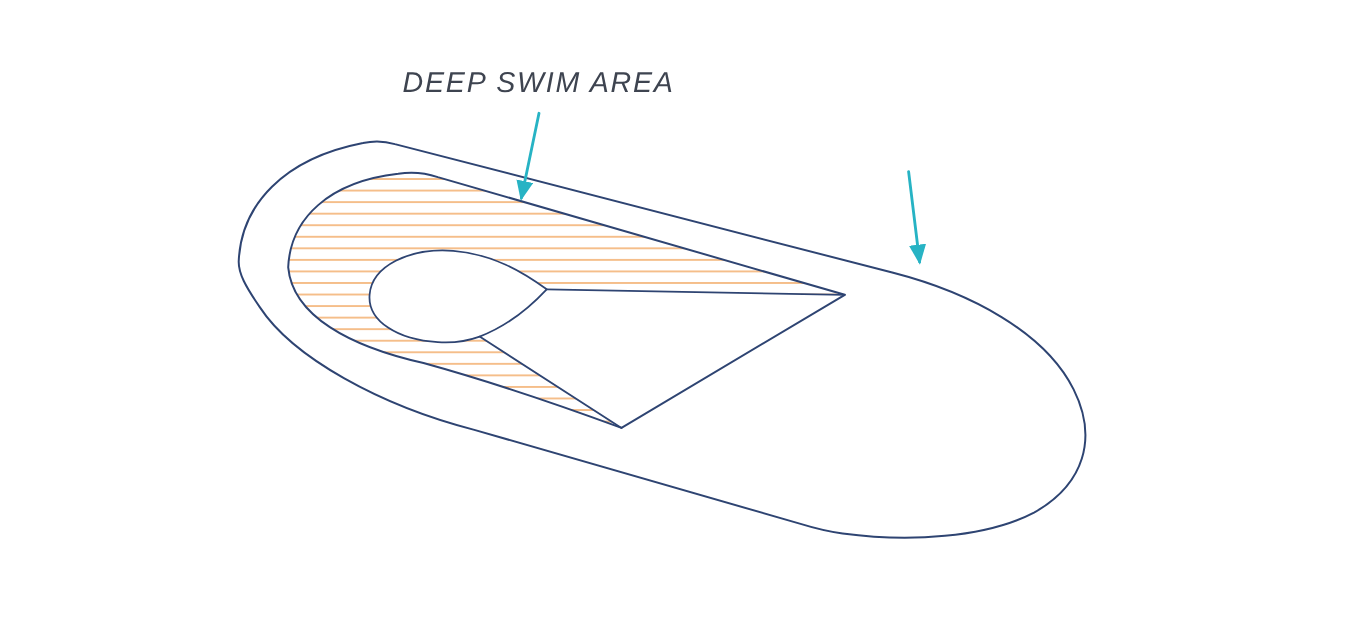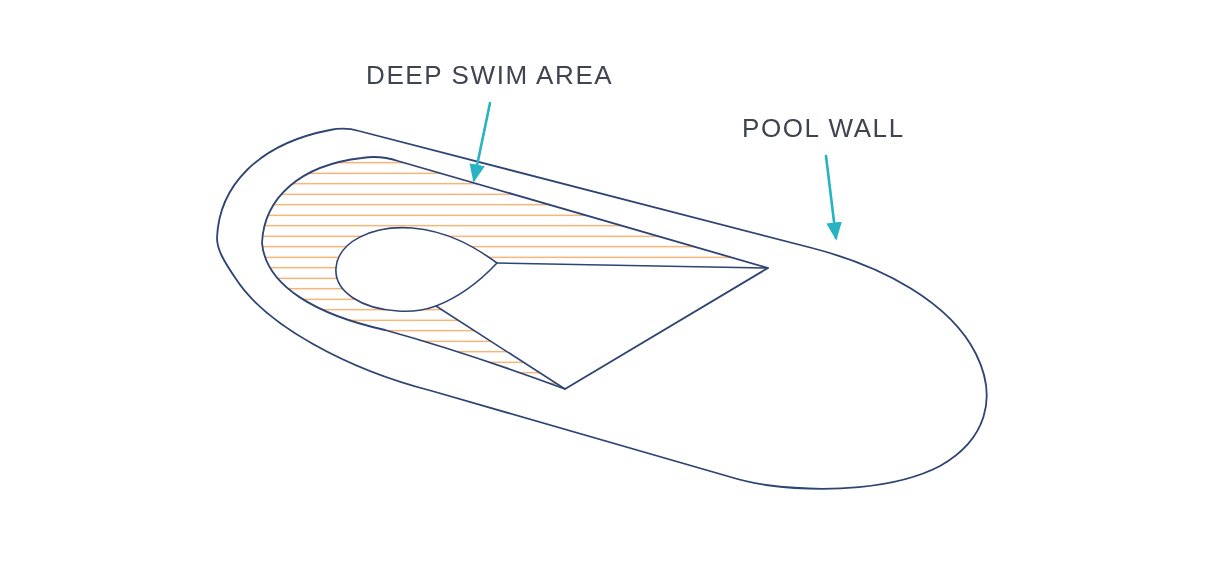--- a/index.html
+++ b/index.html
@@ -9,21 +9,21 @@
     --text:#3e4450;
     --background:#ffffff;
   }
   *{box-sizing:border-box;}
   html,body{margin:0;padding:0;}
   body{
     width:1224px;height:580px;
     background:var(--background);
     font-family:"Liberation Sans",sans-serif;
   }
-  .stage{position:relative;width:1224px;height:580px;overflow:hidden;background:var(--background);}
+  .stage{position:relative;width:1224px;height:580px;overflow:hidden;background:var(--background);font-style:italic;}
   .stage svg{position:absolute;left:0;top:0;}
   .label{
     position:absolute;
     color:var(--text);
     font-size:26px;
     font-weight:500;
     letter-spacing:1.6px;
     white-space:nowrap;
     user-select:none;
   }
@@ -93,15 +93,14 @@
              L 432 391
              C 346 369, 266 325, 236 279
              C 223 260, 217 249, 217 238 Z"></path>
 
     <line class="arrow-line" marker-end="url(#arrowHead)" x1="490" y1="103" x2="474" y2="180"></line>
     <line class="arrow-line" marker-end="url(#arrowHead)" x1="826" y1="156" x2="836" y2="238"></line>
   </svg>
 
   <div class="label" style="left:366px;top:60px;">DEEP SWIM AREA</div>
 
-  <div class="label" style="left:742px;top:113px;">POOL WALL</div>
 
 </div>
 
 </body></html>

